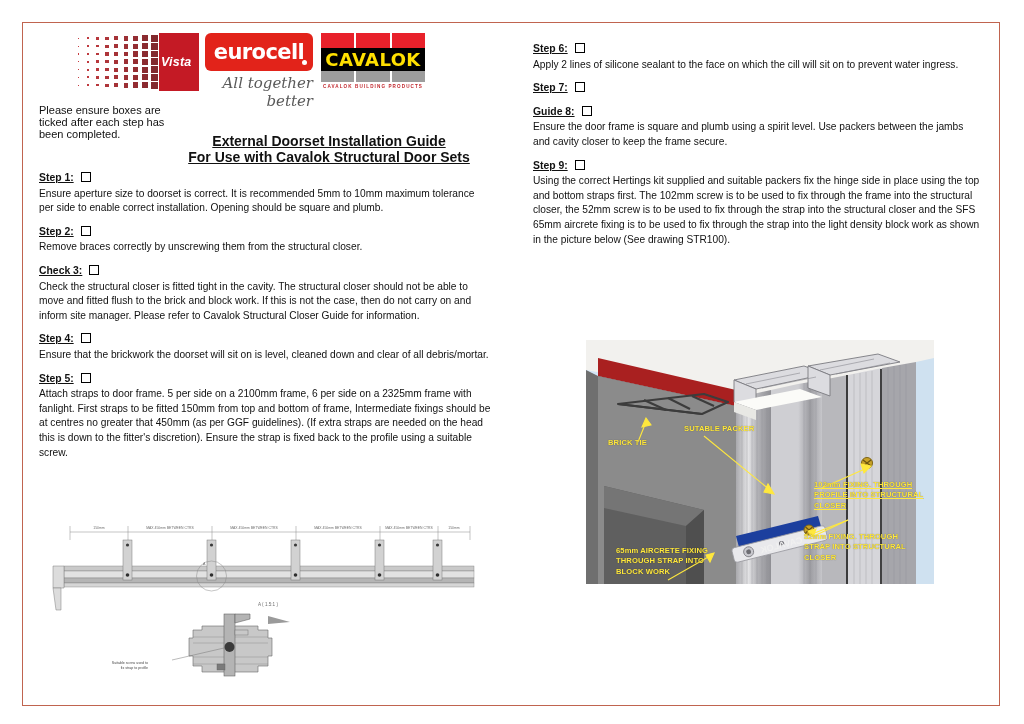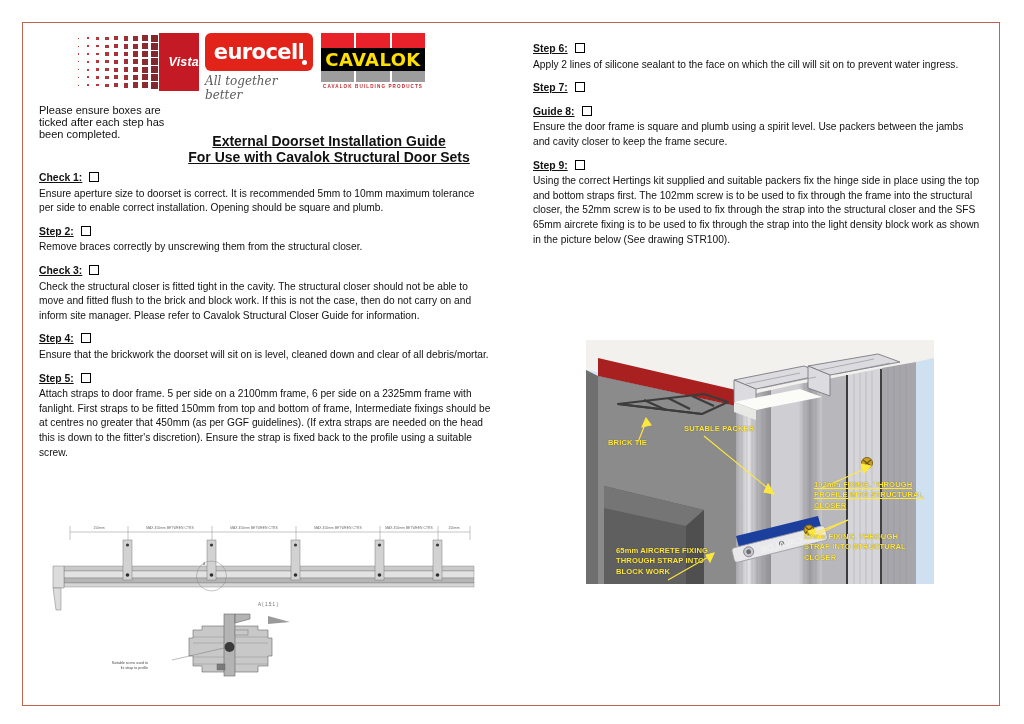--- a/index.html
+++ b/index.html
@@ -56,21 +56,21 @@
     padding-top: 2px;
     box-sizing: border-box;
   }
   .vista-grid i { display: block; align-self: center; justify-self: center; }
   .vista-block {
     width: 40px;
     height: 58px;
     background: #c41a25;
     display: flex;
     align-items: center;
-    justify-content: flex-end;
+    justify-content: flex-start;
     padding-left: 2px;
     box-sizing: border-box;
   }
   .vista-word {
     color: #ffffff;
     font-style: italic;
     font-weight: bold;
     font-size: 12.5px;
     letter-spacing: 0.2px;
     font-family: "Liberation Sans", sans-serif;
@@ -103,22 +103,22 @@
     position: absolute;
     right: 6px;
     bottom: 6px;
     width: 5px;
     height: 5px;
     background: #fff;
     border-radius: 50%;
   }
   .euro-tag {
     margin-top: 3px;
-    text-align: left;
-    font-size: 12px;
+    text-align: right;
+    font-size: 15px;
     font-style: italic;
     color: #5a5a5a;
     font-family: "DejaVu Serif", serif;
   }
 
   .logo-cavalok {
     position: relative;
     width: 104px;
     height: 60px;
     margin-left: 8px;
@@ -356,21 +356,21 @@
 
     <div class="doc-title">
       <span>External Doorset Installation Guide</span>
       <span>For Use with Cavalok Structural Door Sets</span>
     </div>
 
     <div style="height:22px"></div>
 
     <div class="step">
       <div class="step-head">
-        <span class="lbl">Check 1:</span><span class="box"></span>
+        <span class="lbl">Step 1:</span><span class="box"></span>
       </div>
       <div class="step-body">Ensure aperture size to doorset is correct.  It is recommended 5mm to 10mm maximum tolerance per side to enable correct installation.  Opening should be square and plumb.</div>
     </div>
 
     <div class="step">
       <div class="step-head">
         <span class="lbl">Step 2:</span><span class="box"></span>
       </div>
       <div class="step-body">Remove braces correctly by unscrewing them from the structural closer.</div>
     </div>

